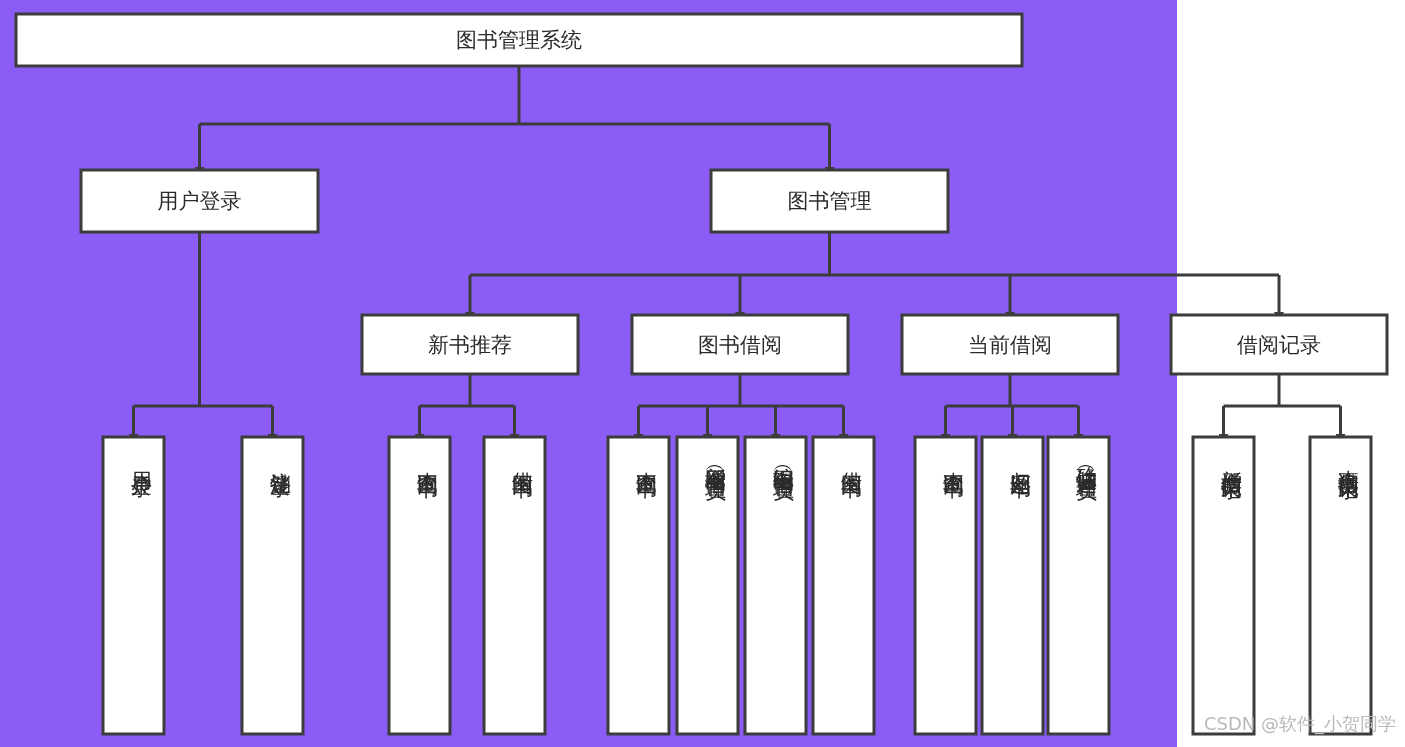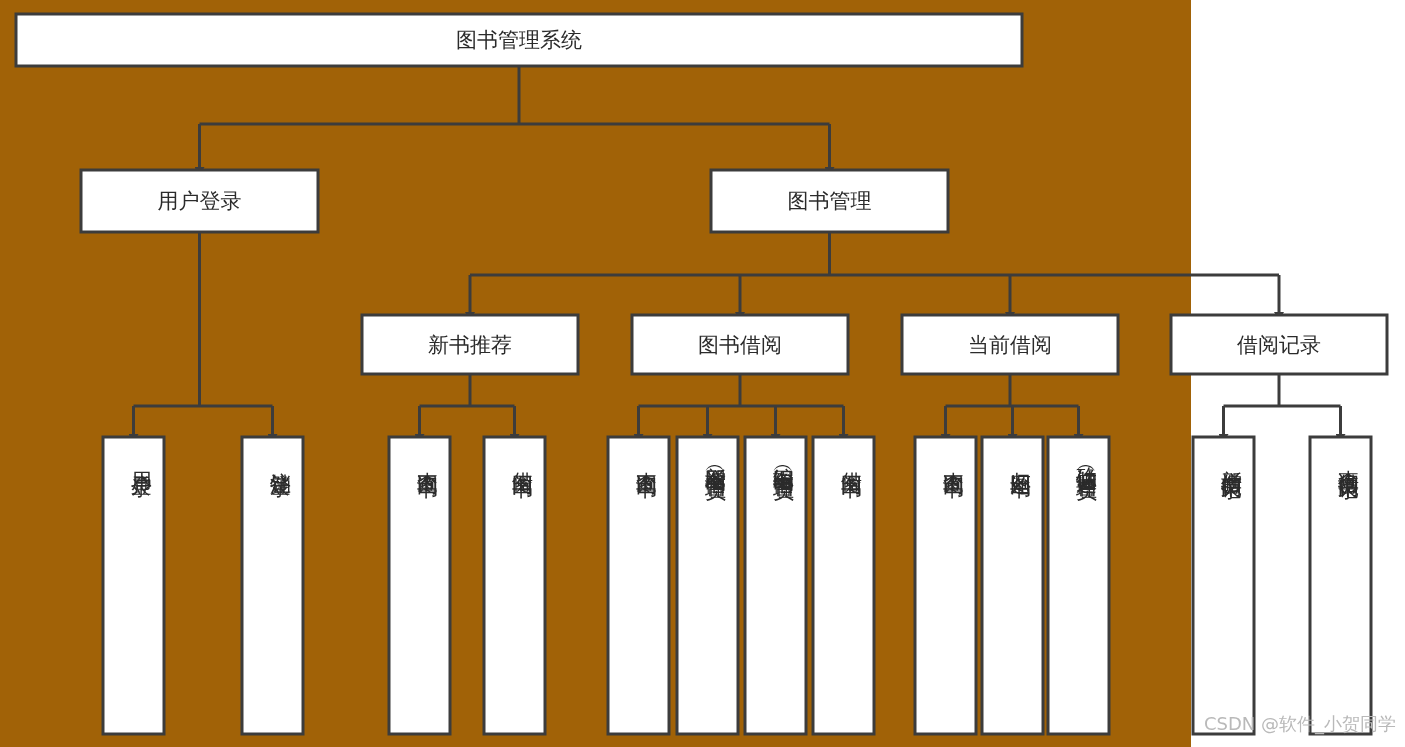--- a/index.html
+++ b/index.html
@@ -11,22 +11,21 @@
     width: 1405px;
     height: 747px;
     font-family: "DejaVu Sans", "Liberation Sans", sans-serif;
     overflow: hidden;
     position: relative;
   }
   #diagram-root {
     position: relative;
     width: 1177px;
     height: 747px;
-    background: #a16207;
-    padding-left: 14px;
+    background: #8b5cf6;
   }
   svg.diagram-canvas {
     position: absolute;
     left: 0;
     top: 0;
     width: 1405px;
     height: 747px;
     display: block;
   }
   .node-box {

